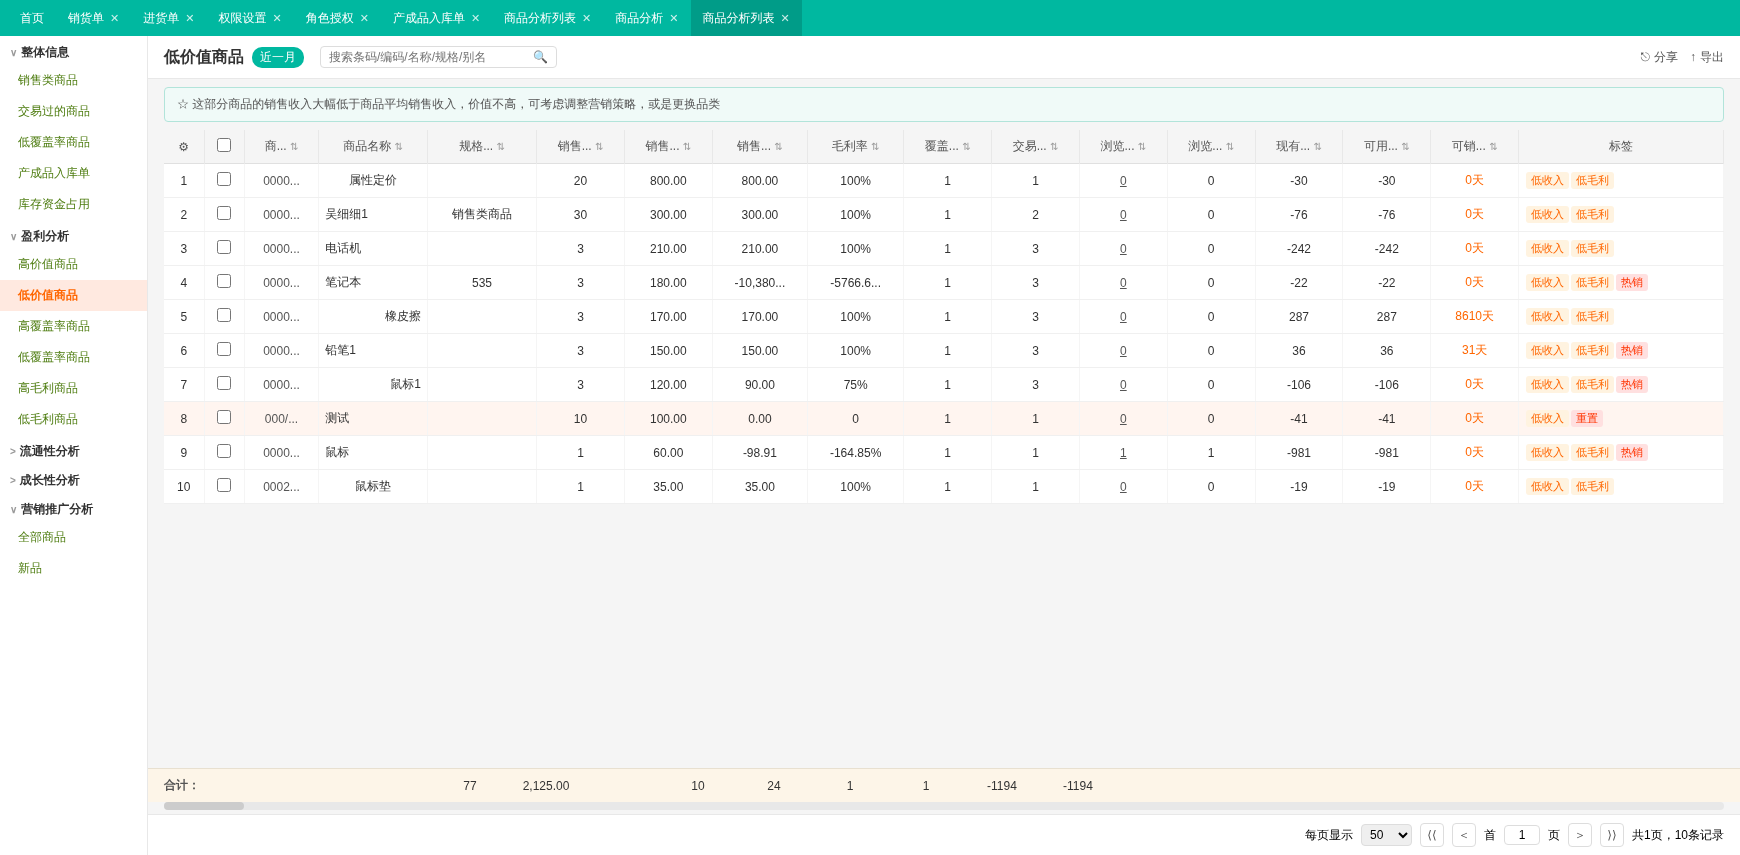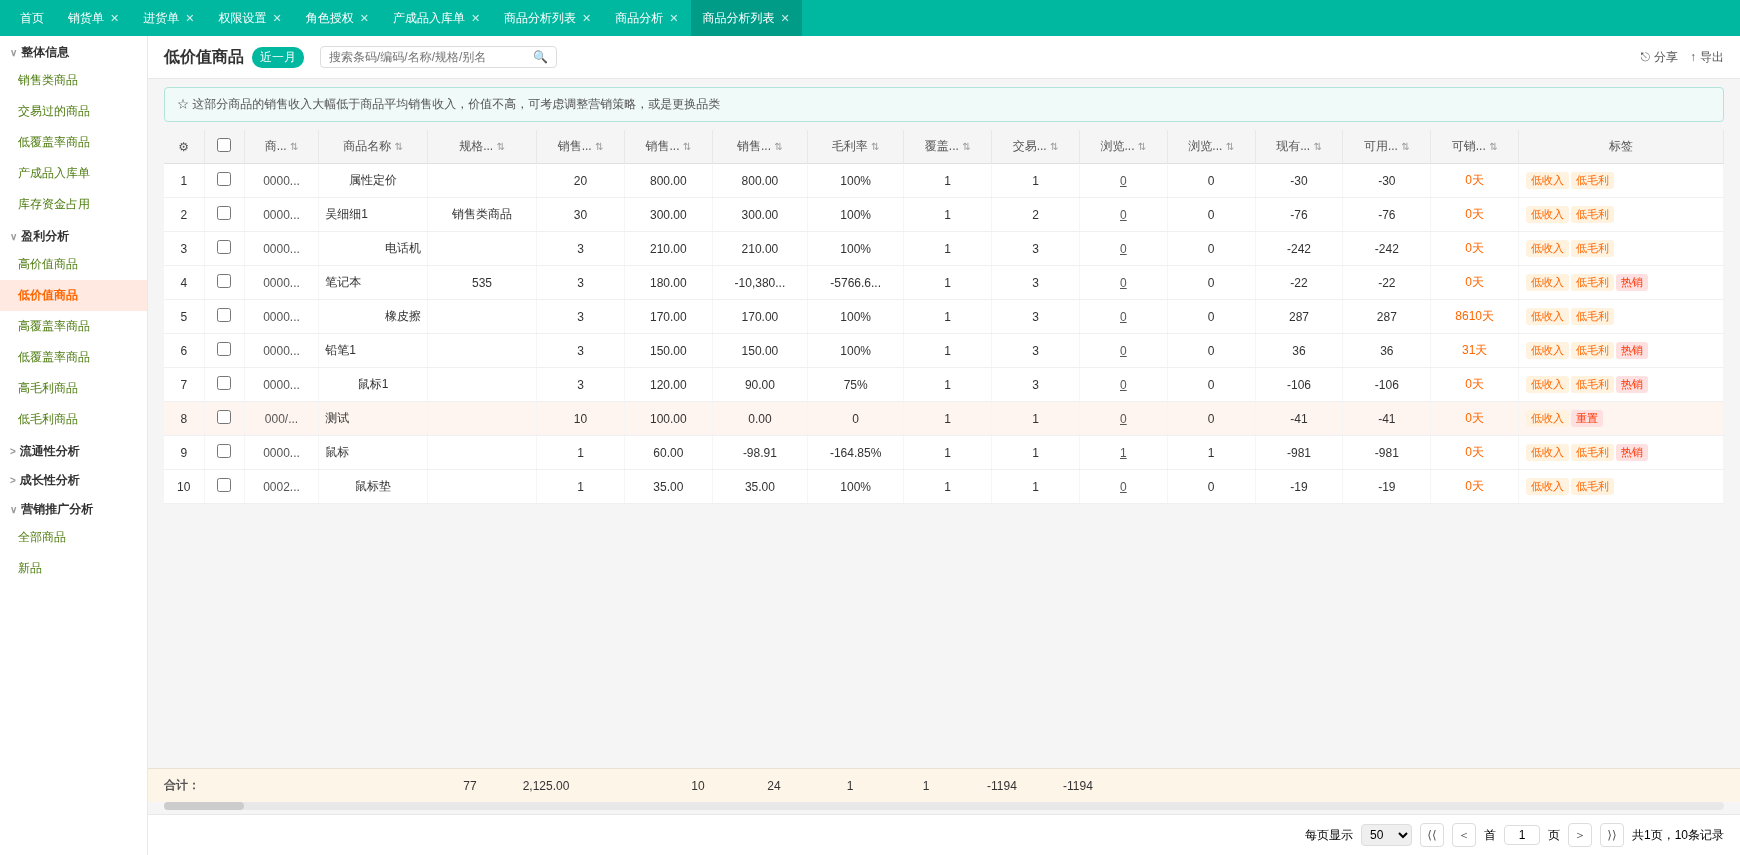--- a/index.html
+++ b/index.html
@@ -400,21 +400,21 @@
       <td>0</td>
       <td>-76</td>
       <td>-76</td>
       <td><span class="day-orange">0天</span></td>
       <td style="text-align:left;white-space:nowrap"><span class="tag-orange">低收入</span><span class="tag-orange">低毛利</span></td>
     </tr>
             <tr>
       <td>3</td>
       <td><input type="checkbox" class="checkbox" style=""></td>
       <td style="color:#555">0000...</td>
-      <td style="text-align:right">电话机</td>
+      <td style="text-align:left">电话机</td>
       <td></td>
       <td>3</td>
       <td>210.00</td>
       <td>210.00</td>
       <td>100%</td>
       <td>1</td>
       <td>3</td>
       <td><span class="underline">0</span></td>
       <td>0</td>
       <td>-242</td>
@@ -476,21 +476,21 @@
       <td>0</td>
       <td>36</td>
       <td>36</td>
       <td><span class="day-orange">31天</span></td>
       <td style="text-align:left;white-space:nowrap"><span class="tag-orange">低收入</span><span class="tag-orange">低毛利</span><span class="tag-red">热销</span></td>
     </tr>
             <tr>
       <td>7</td>
       <td><input type="checkbox" class="checkbox" style=""></td>
       <td style="color:#555">0000...</td>
-      <td style="text-align:center">鼠标1</td>
+      <td style="text-align:right">鼠标1</td>
       <td></td>
       <td>3</td>
       <td>120.00</td>
       <td>90.00</td>
       <td>75%</td>
       <td>1</td>
       <td>3</td>
       <td><span class="underline">0</span></td>
       <td>0</td>
       <td>-106</td>

